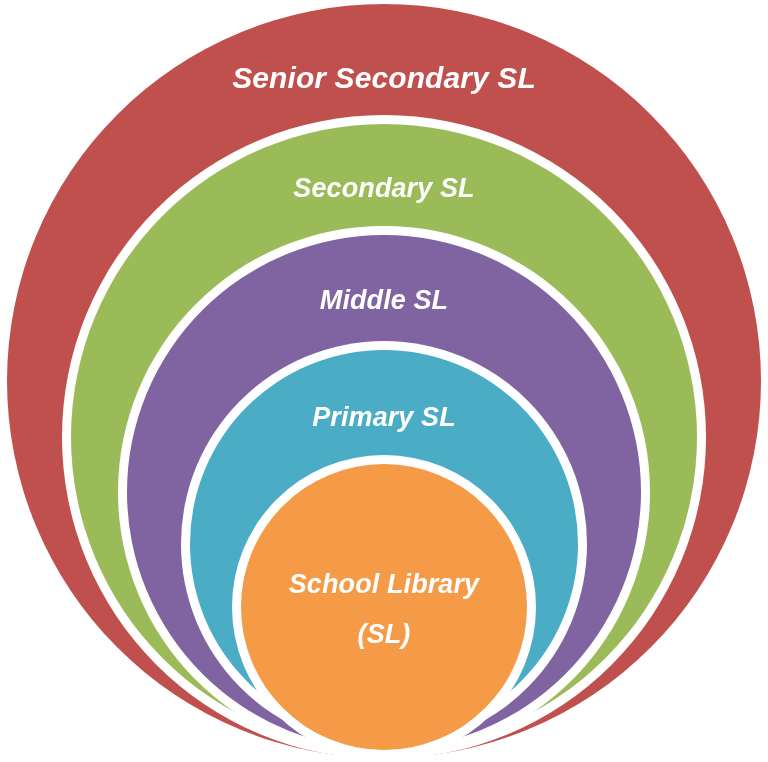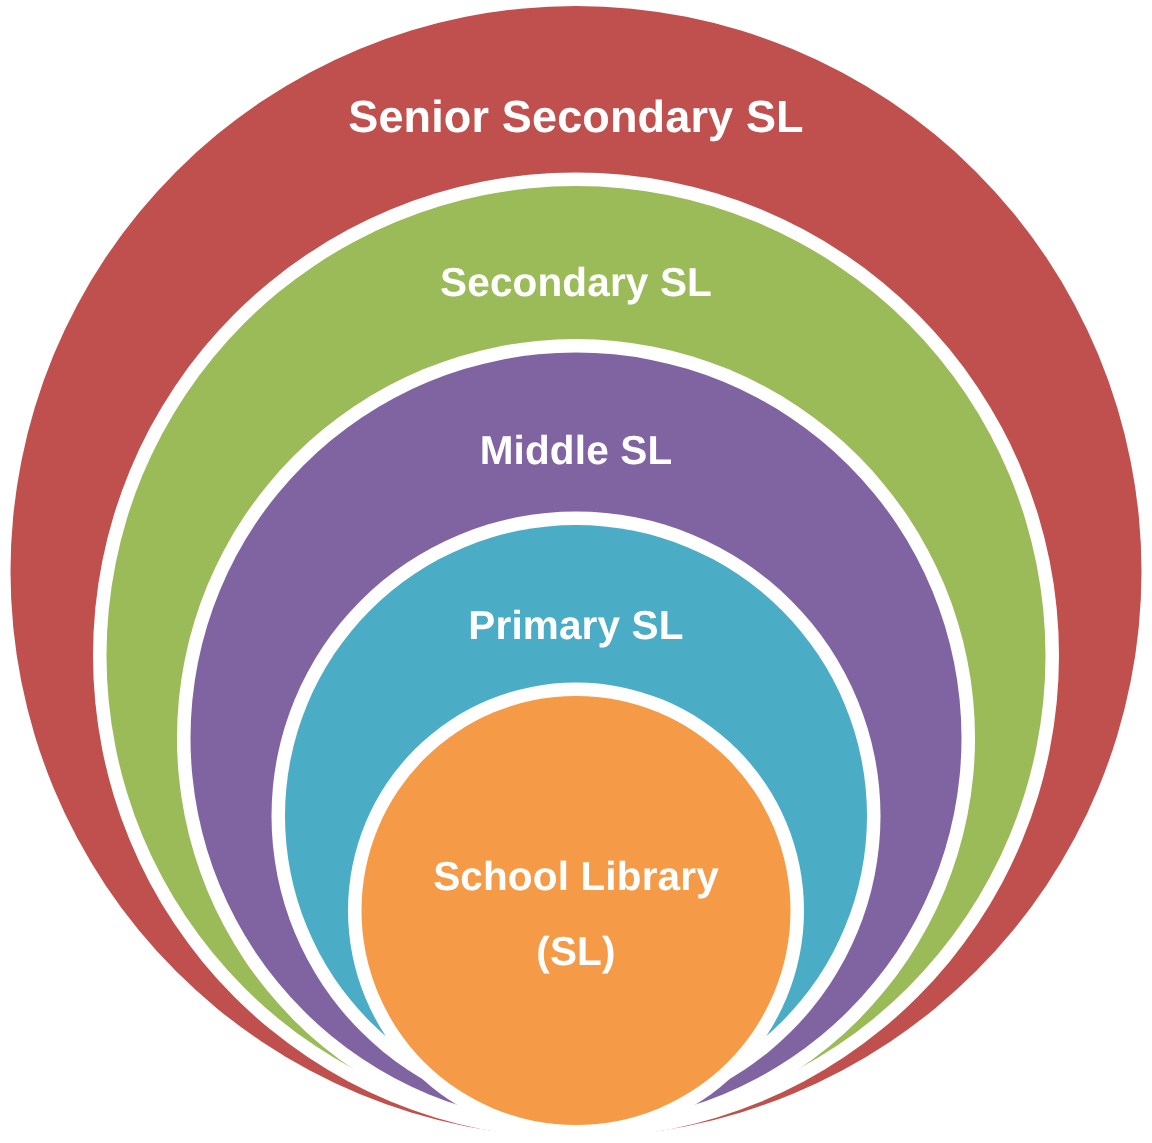--- a/index.html
+++ b/index.html
@@ -12,20 +12,21 @@
     width: 768px;
     height: 762px;
     font-family: "Liberation Sans", sans-serif;
     overflow: hidden;
   }
   #diagram-root {
     position: relative;
     width: 664px;
     height: 762px;
     background: #ffffff;
+    font-style: italic;
   }
   #onion-svg {
     position: absolute;
     top: 0;
     left: 0;
     width: 768px;
     height: 762px;
     display: block;
   }
   .ring-label {

